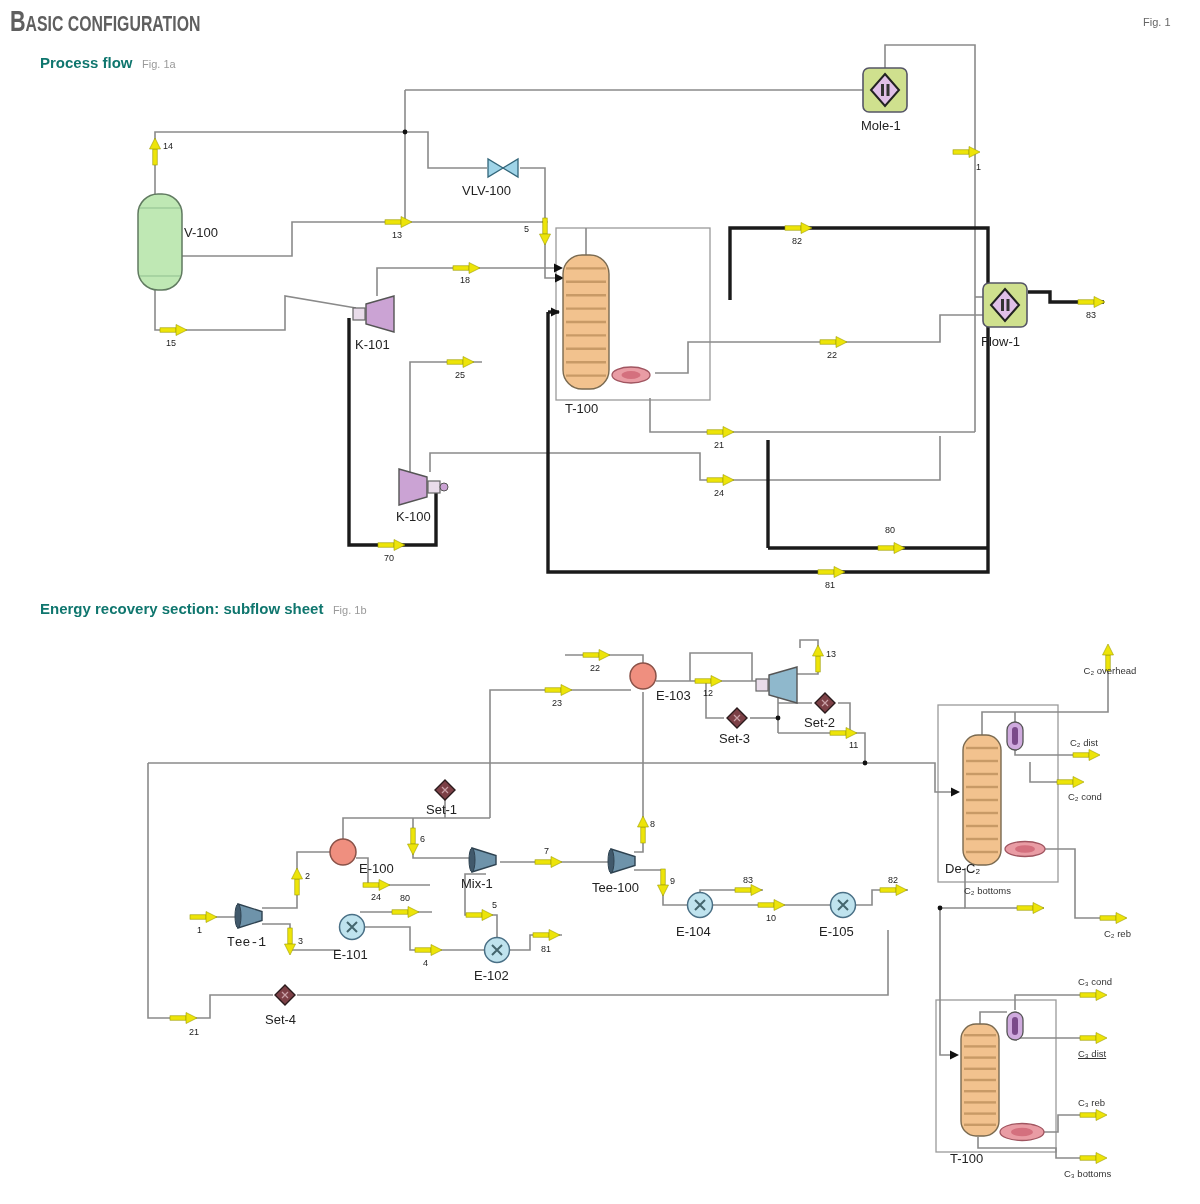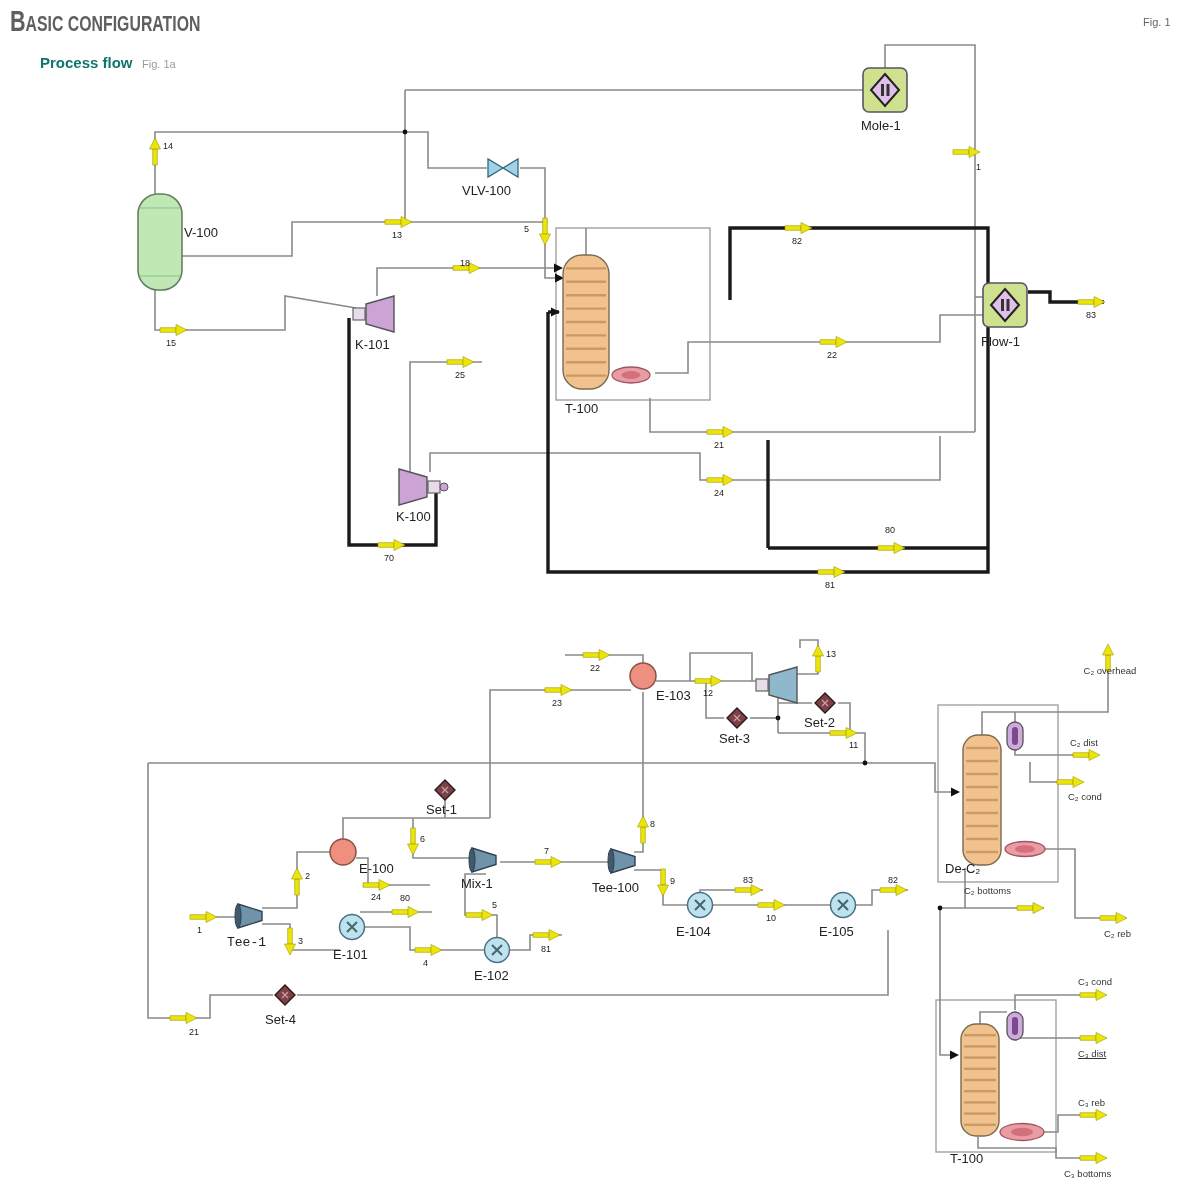--- a/index.html
+++ b/index.html
@@ -21,20 +21,24 @@
 </style>
 </head>
 <body>
 
 <div id="canvas">
   <div class="main-title">Basic configuration</div>
   <div class="fig-ref">Fig. 1</div>
   <div class="sec-h s1">
     <span class="sec-b">Process flow</span>
     <span class="sec-f">Fig. 1a</span>
+  </div>
+  <div class="sec-h s2">
+    <span class="sec-b">Energy recovery section: subflow sheet</span>
+    <span class="sec-f">Fig. 1b</span>
   </div>
   <svg id="net" width="1200" height="1204" viewBox="0 0 1200 1204">
       <rect x="556" y="228" width="154" height="172" fill="none" stroke="#9a9a9a" stroke-width="1.3"></rect>
       <rect x="938" y="705" width="120" height="177" fill="none" stroke="#9a9a9a" stroke-width="1.3"></rect>
       <rect x="936" y="1000" width="120" height="152" fill="none" stroke="#9a9a9a" stroke-width="1.3"></rect>
       <path d="M155,195 L155,132 L428,132 L428,168 L487,168" fill="none" stroke="#8a8a8a" stroke-width="1.6"></path>
       <path d="M520,168 L545,168 L545,278 L564,278" fill="none" stroke="#8a8a8a" stroke-width="1.6"></path>
       <path d="M405,90 L863,90" fill="none" stroke="#8a8a8a" stroke-width="1.6"></path>
       <path d="M405,90 L405,222" fill="none" stroke="#8a8a8a" stroke-width="1.6"></path>
       <path d="M178,256 L292,256 L292,222 L545,222" fill="none" stroke="#8a8a8a" stroke-width="1.6"></path>
@@ -425,21 +429,21 @@
       </g>
       <g transform="translate(1022,1132)">
         <ellipse rx="22" ry="8.5" fill="#E99CA4" stroke="#a05560" stroke-width="1.3"></ellipse>
         <ellipse rx="11" ry="4.25" fill="#d4707e"></ellipse>
       </g>
     </svg>
   <div id="labels">
       <div class="lab " style="left: 163px; top: 142px;">14</div>
       <div class="lab " style="left: 392px; top: 231px;">13</div>
       <div class="lab " style="left: 524px; top: 225px;">5</div>
-      <div class="lab " style="left: 460px; top: 259px;">18</div>
+      <div class="lab " style="left: 460px; top: 276px;">18</div>
       <div class="lab " style="left: 455px; top: 371px;">25</div>
       <div class="lab " style="left: 166px; top: 339px;">15</div>
       <div class="lab " style="left: 976px; top: 163px;">1</div>
       <div class="lab " style="left: 792px; top: 237px;">82</div>
       <div class="lab " style="left: 827px; top: 351px;">22</div>
       <div class="lab " style="left: 1086px; top: 311px;">83</div>
       <div class="lab " style="left: 714px; top: 441px;">21</div>
       <div class="lab " style="left: 714px; top: 489px;">24</div>
       <div class="lab " style="left: 384px; top: 554px;">70</div>
       <div class="lab " style="left: 885px; top: 526px;">80</div>

